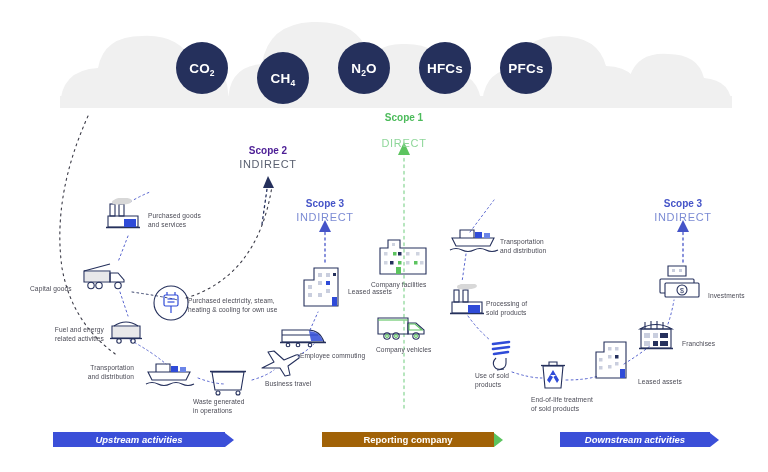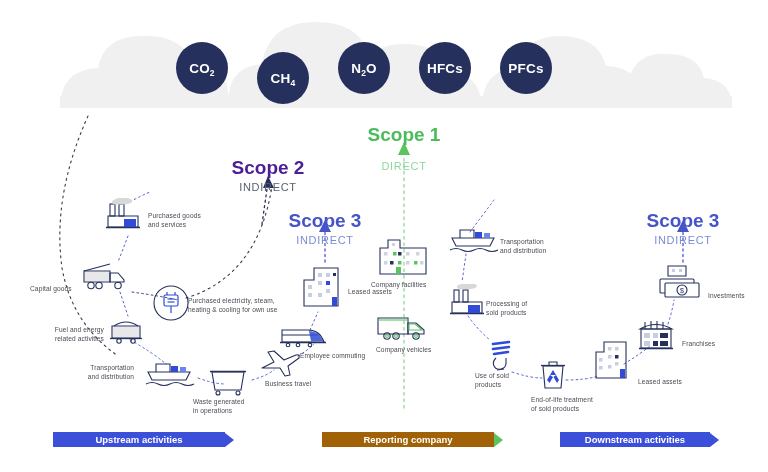--- a/index.html
+++ b/index.html
@@ -18,35 +18,35 @@
   .ghg {
     width:52px; height:52px; border-radius:50%;
     background:#25305c;
     display:flex; align-items:center; justify-content:center;
     color:#ffffff; font-weight:bold; font-size:13.5px;
     letter-spacing:.2px;
   }
   .ghg sub { font-size:8.5px; vertical-align:baseline; position:relative; top:3px; }
 
   
-  .scope-title { font-weight:bold; font-size:19px; text-align:center; white-space:nowrap;margin-top:12px; }
+  .scope-title { font-weight:bold; font-size:10px; text-align:center; white-space:nowrap; }
   .scope-sub   { font-size:11px; text-align:center; letter-spacing:.7px; white-space:nowrap; }
 
   
   .lbl {
     font-size:6.6px; color:#4a4a55; line-height:1.35;
     white-space:pre-line; letter-spacing:.1px;
   }
 
   
   .bar {
     height:15px; display:flex; align-items:center; justify-content:center;
     color:#fff; font-weight:bold; font-size:9.5px; white-space:nowrap;
   }
-  .bar.blue { background:#3b4fd8; }
+  .bar.blue { background:#3b4fd8;font-style:italic; }
   .bar.green { background:#a16207; }
   .bar-tip {
     width:0; height:0; border-top:7.5px solid transparent;
     border-bottom:7.5px solid transparent;
   }
   .bar-tip.blue { border-left:9px solid #3b4fd8; }
   .bar-tip.green { border-left:9px solid #5cc45f; }
   .bar-wrap { display:flex; align-items:center; }
 </style>
 </head>

